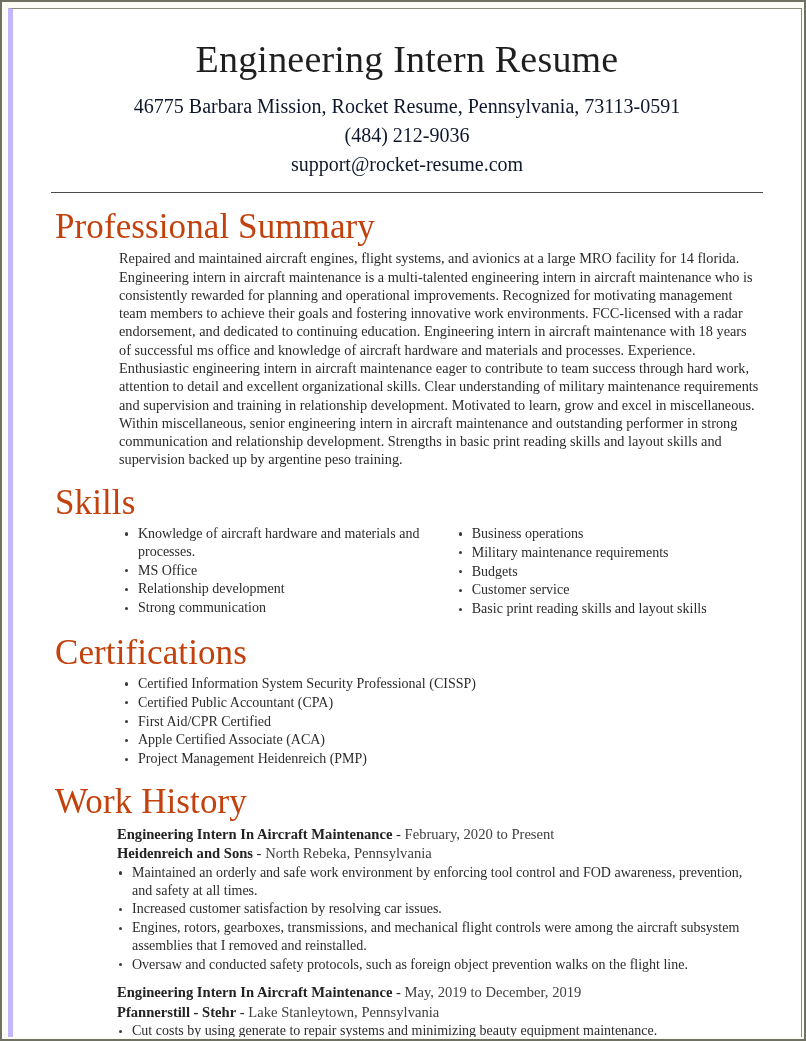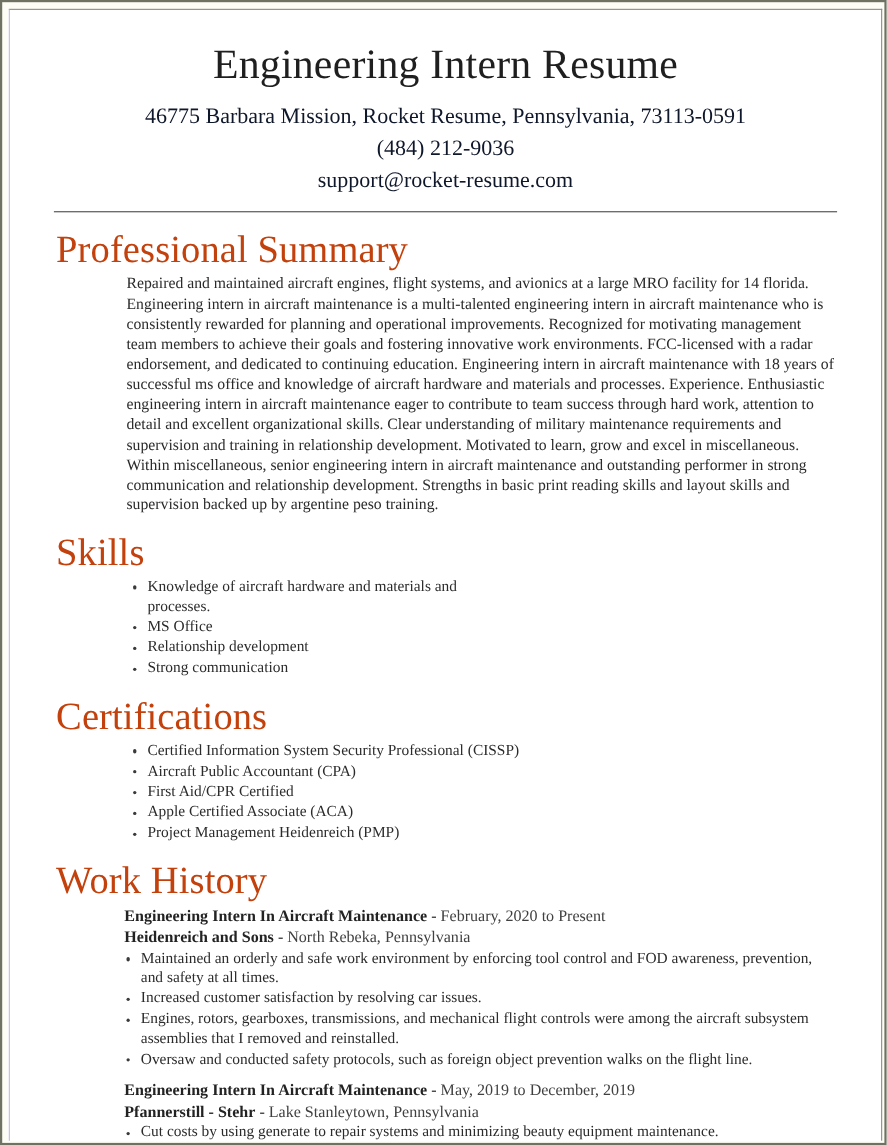--- a/index.html
+++ b/index.html
@@ -27,21 +27,21 @@
     border-top: 2px solid #6f7162;
     border-bottom: 2px solid #6f7162;
   }
   #page-inner {
     position: absolute;
     left: 6px; top: 6px;
     width: 794px;
     height: 1029px;
     box-sizing: border-box;
     background: #ffffff;
-    border-left: 1px solid #c4b5fd;
+    border-left: 5px solid #c4b5fd;
     border-right: 1px solid #8a8c7c;
     border-top: 1px solid #8a8c7c;
     overflow: hidden;
   }
   #sheet {
     position: relative;
     width: 100%;
     height: 100%;
     background: #ffffff;
     color: #2b2b2b;
@@ -186,29 +186,38 @@
           <h2 class="section-title">Skills</h2>
           <div class="skills-wrap">
             <div class="skills-col left">
               <ul class="bullets" id="skills-left-list">
                   <li>Knowledge of aircraft hardware and materials and processes.</li>
                   <li>MS Office</li>
                   <li>Relationship development</li>
                   <li>Strong communication</li>
                 </ul>
             </div>
+            <div class="skills-col right">
+              <ul class="bullets" id="skills-right-list">
+                  <li>Business operations</li>
+                  <li>Military maintenance requirements</li>
+                  <li>Budgets</li>
+                  <li>Customer service</li>
+                  <li>Basic print reading skills and layout skills</li>
+                </ul>
+            </div>
           </div>
         </div>
 
         <div class="section">
           <h2 class="section-title">Certifications</h2>
           <div class="certs-wrap">
             <ul class="bullets" id="certs-list">
                 <li>Certified Information System Security Professional (CISSP)</li>
-                <li>Aircraft Public Accountant (CPA)</li>
+                <li>Certified Public Accountant (CPA)</li>
                 <li>First Aid/CPR Certified</li>
                 <li>Apple Certified Associate (ACA)</li>
                 <li>Project Management Heidenreich (PMP)</li>
               </ul>
           </div>
         </div>
 
         <div class="section">
           <h2 class="section-title tight">Work History</h2>
           <div class="jobs-wrap" id="jobs-wrap">

